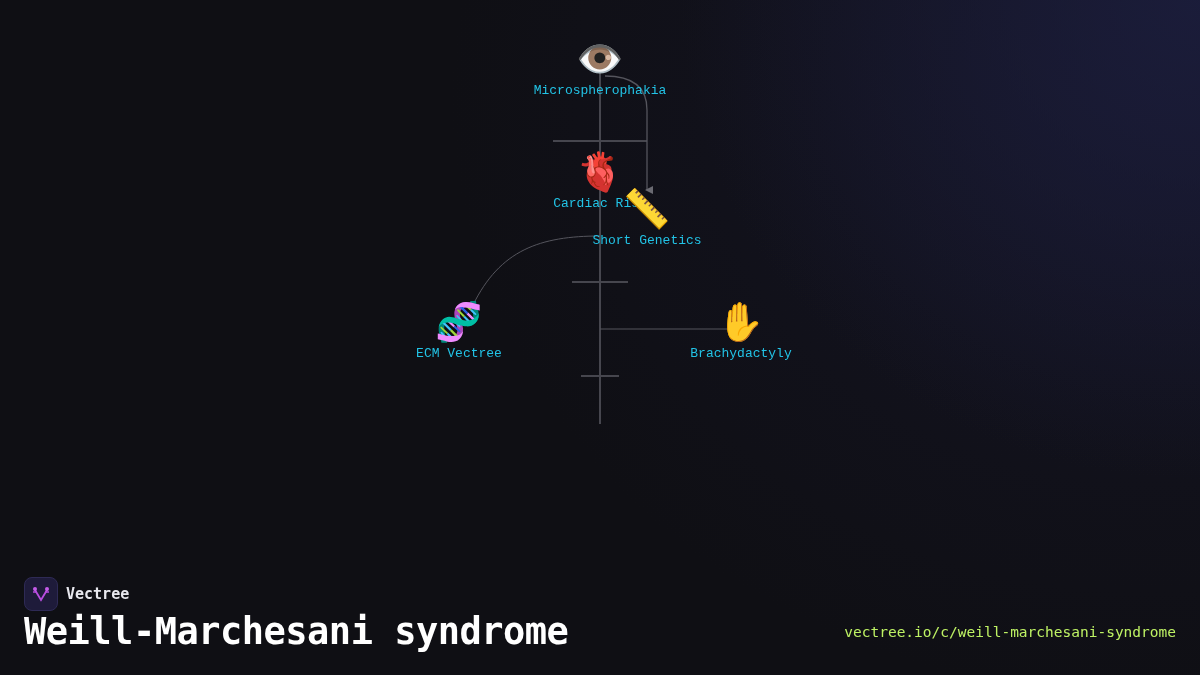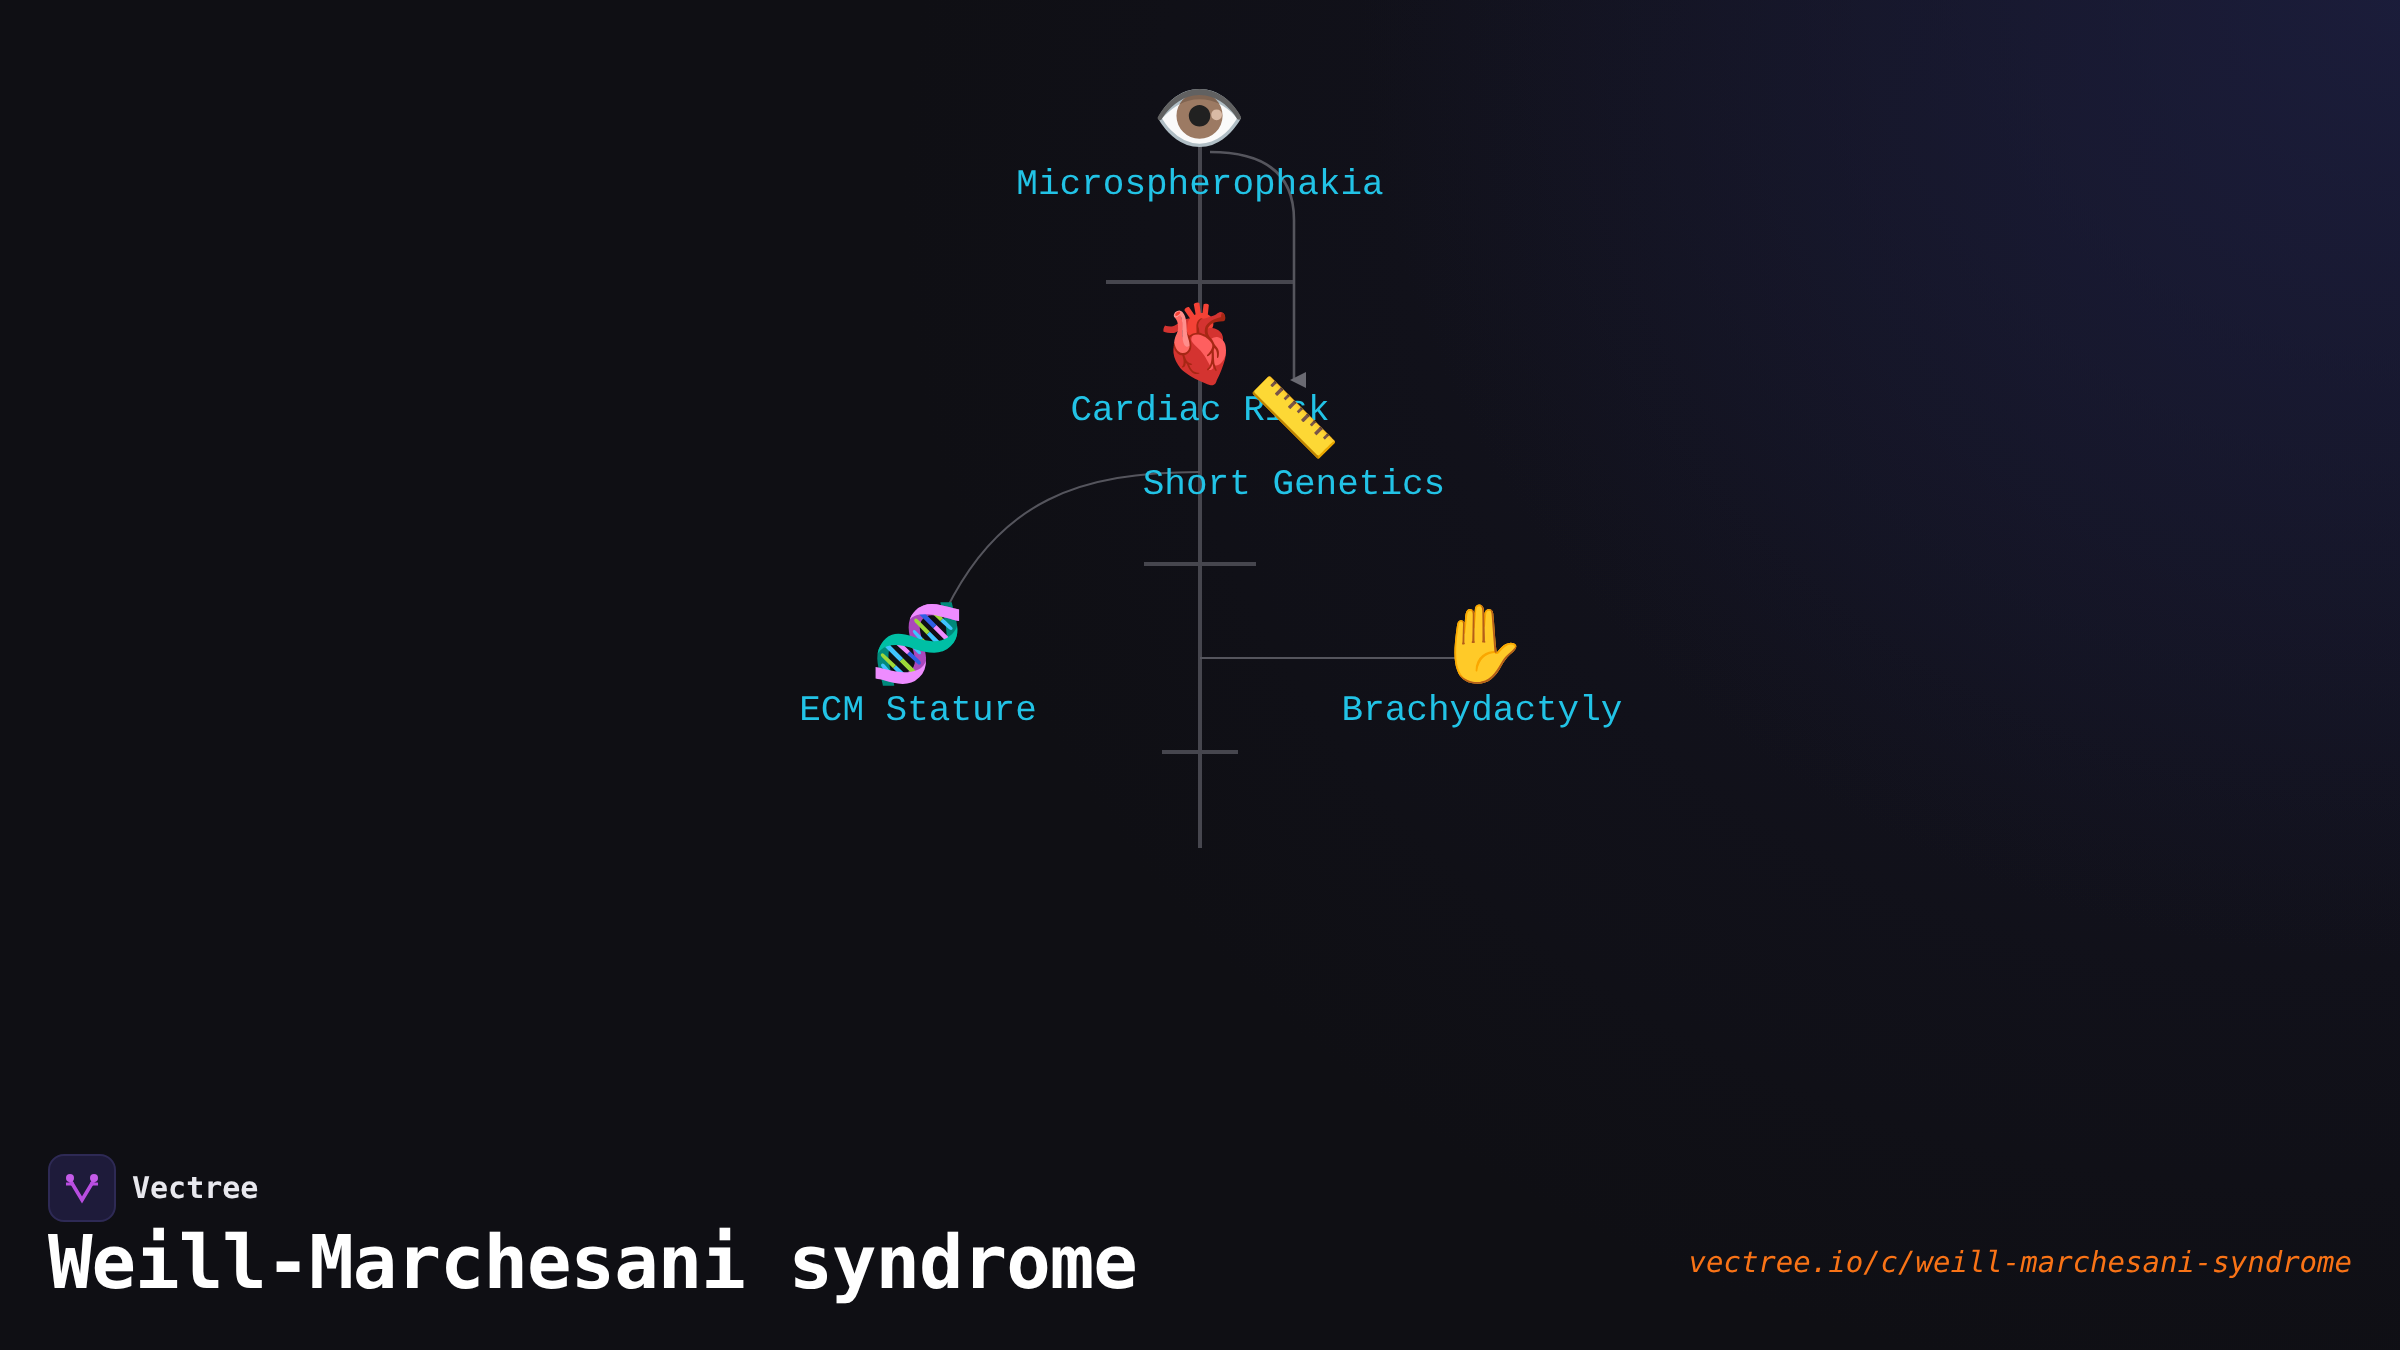--- a/index.html
+++ b/index.html
@@ -15,38 +15,37 @@
       radial-gradient(ellipse 700px 600px at 1150px 100px, rgba(24,24,48,0.6), rgba(24,24,48,0) 100%);
     pointer-events: none;
   }
   svg.edges { position: absolute; left: 0; top: 0; }
   .node { position: absolute; transform: translateX(-50%); text-align: center; }
   .node .emoji {
     font-size: 38px; line-height: 44px; display: block;
     font-family: "DejaVu Sans", sans-serif;
   }
   .node .label {
-    display: block; font-size: 18px; color: #22c3e6; white-space: nowrap;
+    display: block; font-size: 13px; color: #22c3e6; white-space: nowrap;
     margin-top: 2px;
   }
   .brand { position: absolute; left: 24px; top: 577px; display: flex; align-items: center; gap: 8px; }
   .brand-logo {
     width: 32px; height: 32px; border-radius: 8px; background: #1e1b3a;
     border: 1px solid #2e2a55; display: flex; align-items: center; justify-content: center;
   }
   .brand-name { color: #e8e8ee; font-size: 15px; font-weight: bold; font-family: "DejaVu Sans Mono", monospace; }
   .title {
     position: absolute; left: 24px; top: 610px; margin: 0;
     color: #ffffff; font-size: 37px; font-weight: bold;
     font-family: "DejaVu Sans Mono", "Liberation Mono", monospace; letter-spacing: -0.5px; text-align: right;
   }
   .url {
-    position: absolute; right: 24px; top: 624px; color: #f97316; font-size: 14.5px;
+    position: absolute; right: 24px; top: 624px; color: #bef264; font-size: 14.5px;
     font-family: "DejaVu Sans Mono", monospace;
-    font-style: italic;
   }
 </style>
 </head>
 <body>
 
 <div class="bg-glow"></div>
 
 <svg class="edges" width="1200" height="675">
   <defs>
     <marker id="arr" markerWidth="8" markerHeight="8" refX="4" refY="6" orient="auto" markerUnits="userSpaceOnUse">
@@ -77,21 +76,21 @@
   <span class="label">Cardiac Risk</span>
 </div>
 
 <div class="node" style="left:647px; top:187px;">
   <span class="emoji">📏</span>
   <span class="label">Short Genetics</span>
 </div>
 
 <div class="node" style="left:459px; top:300px;">
   <span class="emoji">🧬</span>
-  <span class="label">ECM Stature</span>
+  <span class="label">ECM Vectree</span>
 </div>
 
 <div class="node" style="left:741px; top:300px;">
   <span class="emoji">✋</span>
   <span class="label">Brachydactyly</span>
 </div>
 
 <div class="brand">
   <div class="brand-logo">
     <svg width="20" height="20" viewBox="0 0 20 20">

